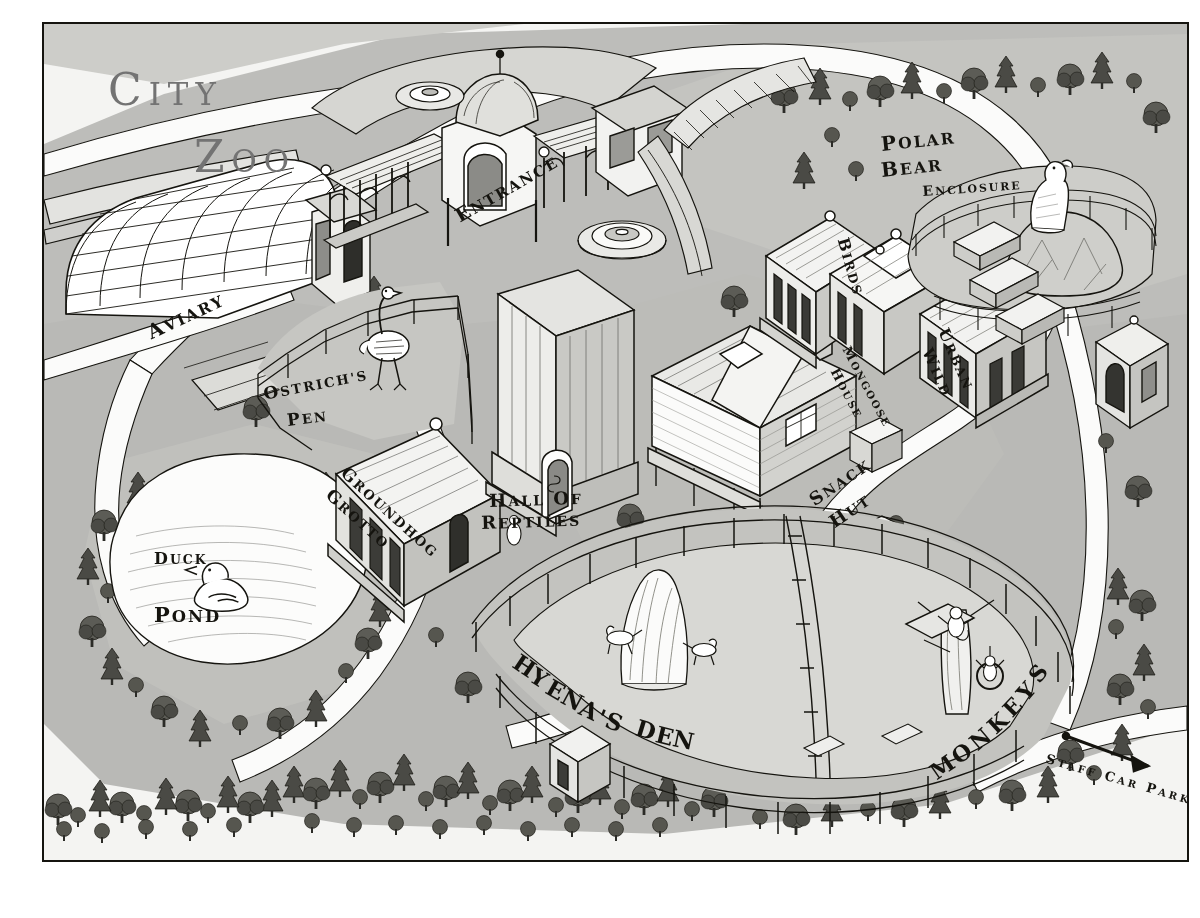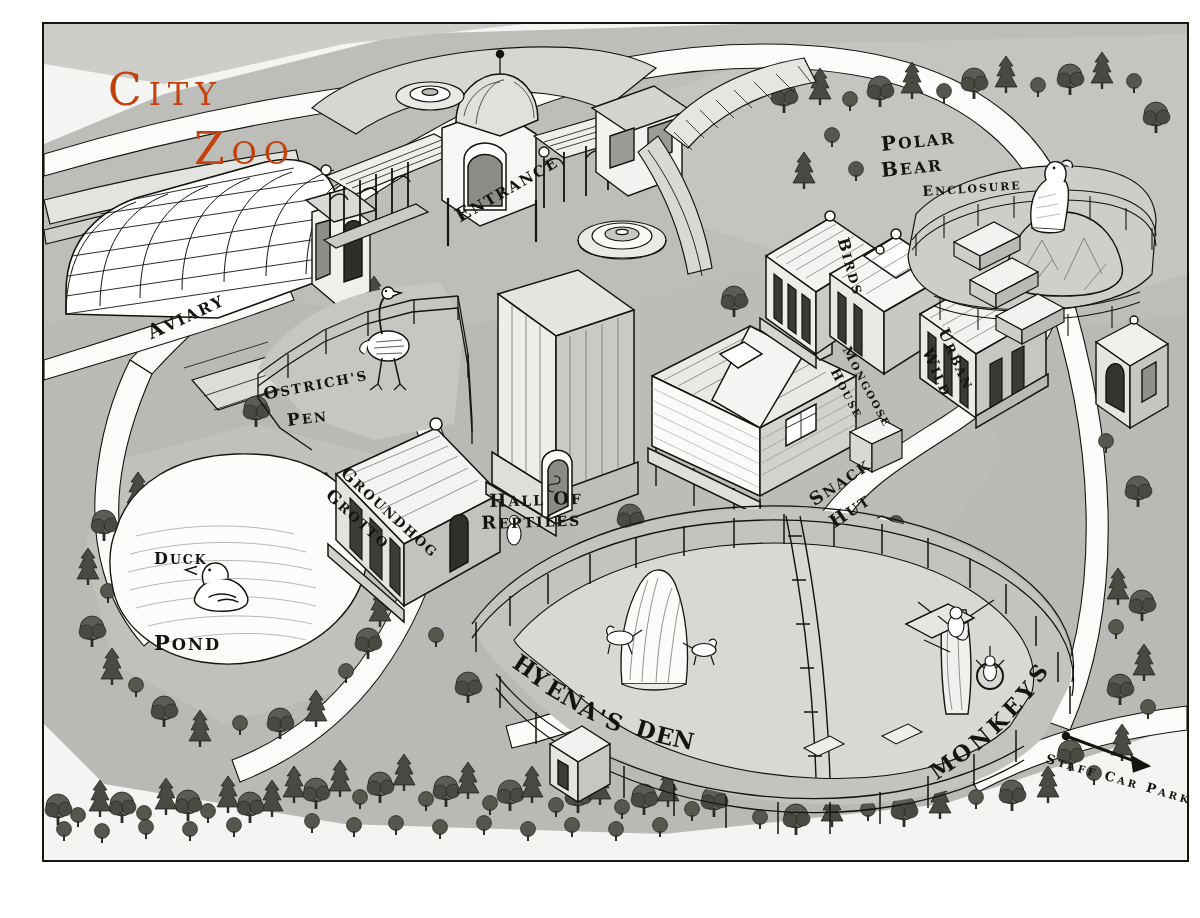--- a/index.html
+++ b/index.html
@@ -14,25 +14,25 @@
   svg{position:absolute;left:0;top:0;overflow:visible;}
 
   
   .label{position:absolute;color:#15140f;white-space:nowrap;
          font-family:"DejaVu Serif", serif;font-weight:700;
          letter-spacing:2px;line-height:1.02;
          text-transform:uppercase;
          transform-origin:left top;}
   .label .sc{font-size:0.78em;}
 
-  #title{position:absolute;left:64px;top:40px;color:#c2410c;
+  #title{position:absolute;left:64px;top:40px;color:#737373;
          font-family:"DejaVu Serif", serif;font-weight:400;}
   #title .l1{font-size:44px;letter-spacing:7px;display:block;}
   #title .l2{font-size:44px;letter-spacing:7px;display:block;
-             margin-left:86px;margin-top:8px;}
+             margin-left:86px;margin-top:16px;}
   #title .sc{font-size:0.70em;}
 
   
   .arc{position:absolute;left:0;top:0;width:0;height:0;}
   .arc span{position:absolute;display:block;color:#15140f;
             font-family:"DejaVu Serif", serif;font-weight:700;
             transform-origin:center center;white-space:pre;}
 </style>
 </head>
 <body>
@@ -884,21 +884,21 @@
     <div class="label" style="left:445px;top:468px;font-size:18px;transform:rotate(-2deg);">
       <span>H<span class="sc">ALL</span> O<span class="sc">F</span></span>
     </div>
     <div class="label" style="left:437px;top:490px;font-size:18px;transform:rotate(-2deg);">
       <span>R<span class="sc">EPTILES</span></span>
     </div>
 
     <div class="label" style="left:110px;top:527px;font-size:16px;">
       <span>D<span class="sc">UCK</span></span>
     </div>
-    <div class="label" style="left:110px;top:580px;font-size:21px;margin-top:28px;">
+    <div class="label" style="left:110px;top:580px;font-size:21px;">
       <span>P<span class="sc">OND</span></span>
     </div>
 
     <div class="arc" style="left:470px;top:628px;font-size:23px;">
       <span style="left:0px;  top:0px;  transform:rotate(34deg);">H</span>
       <span style="left:17px; top:12px; transform:rotate(32deg);">Y</span>
       <span style="left:33px; top:24px; transform:rotate(30deg);">E</span>
       <span style="left:48px; top:34px; transform:rotate(28deg);">N</span>
       <span style="left:66px; top:44px; transform:rotate(25deg);">A</span>
       <span style="left:84px; top:52px; transform:rotate(22deg);">'</span>

